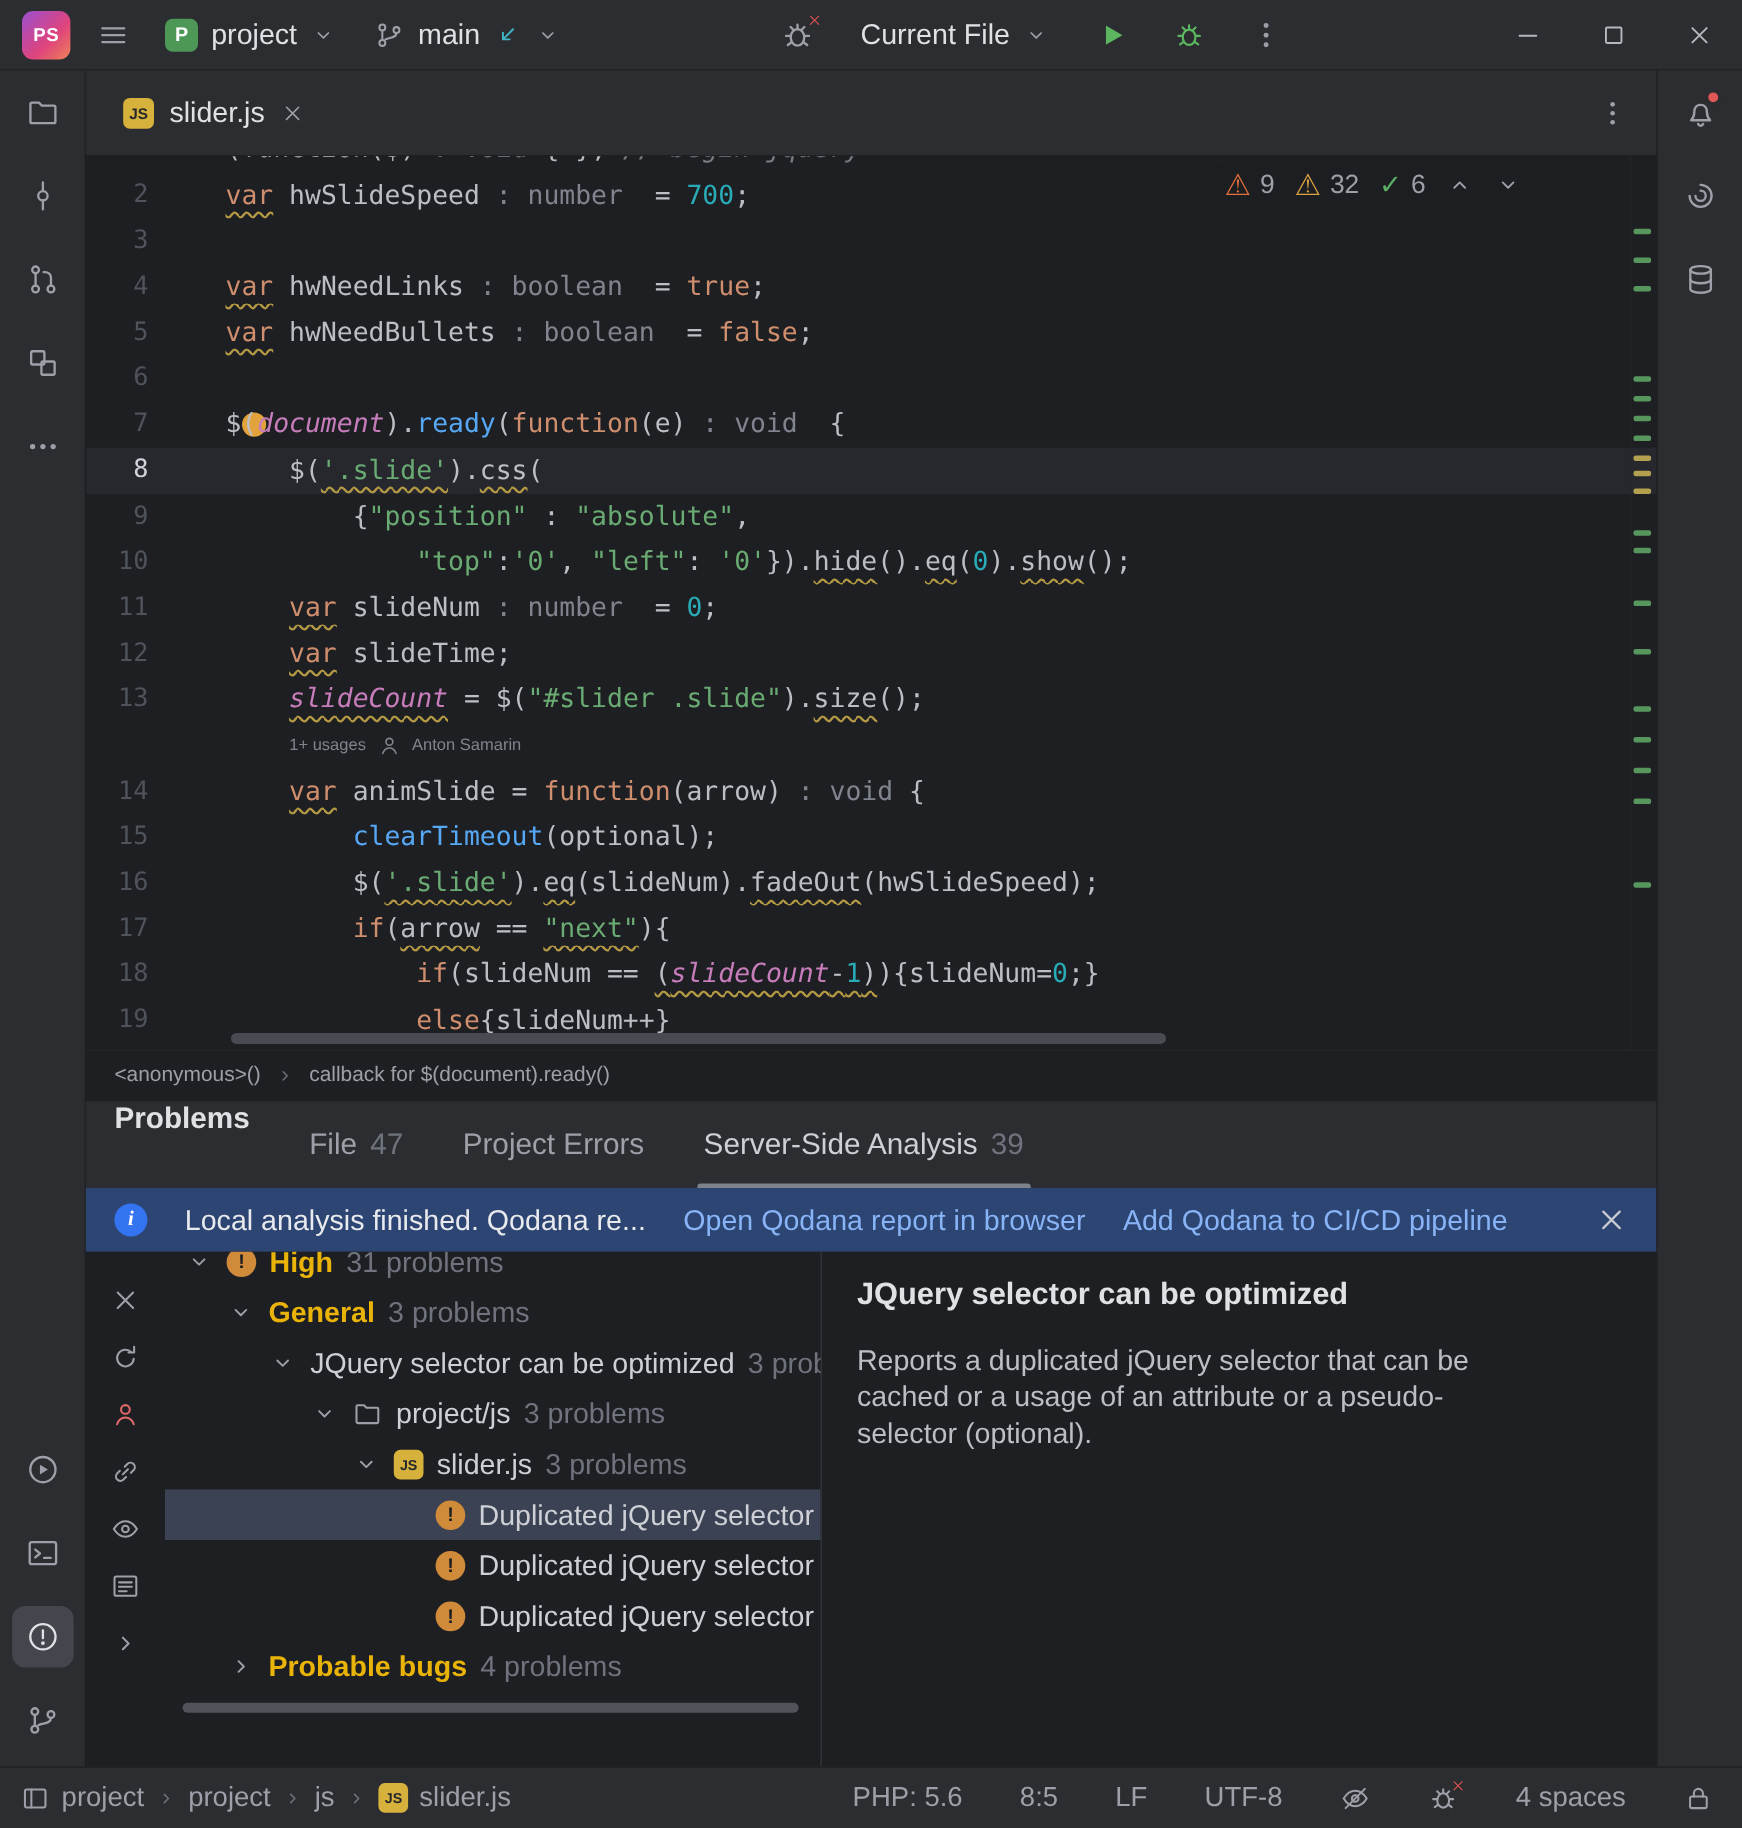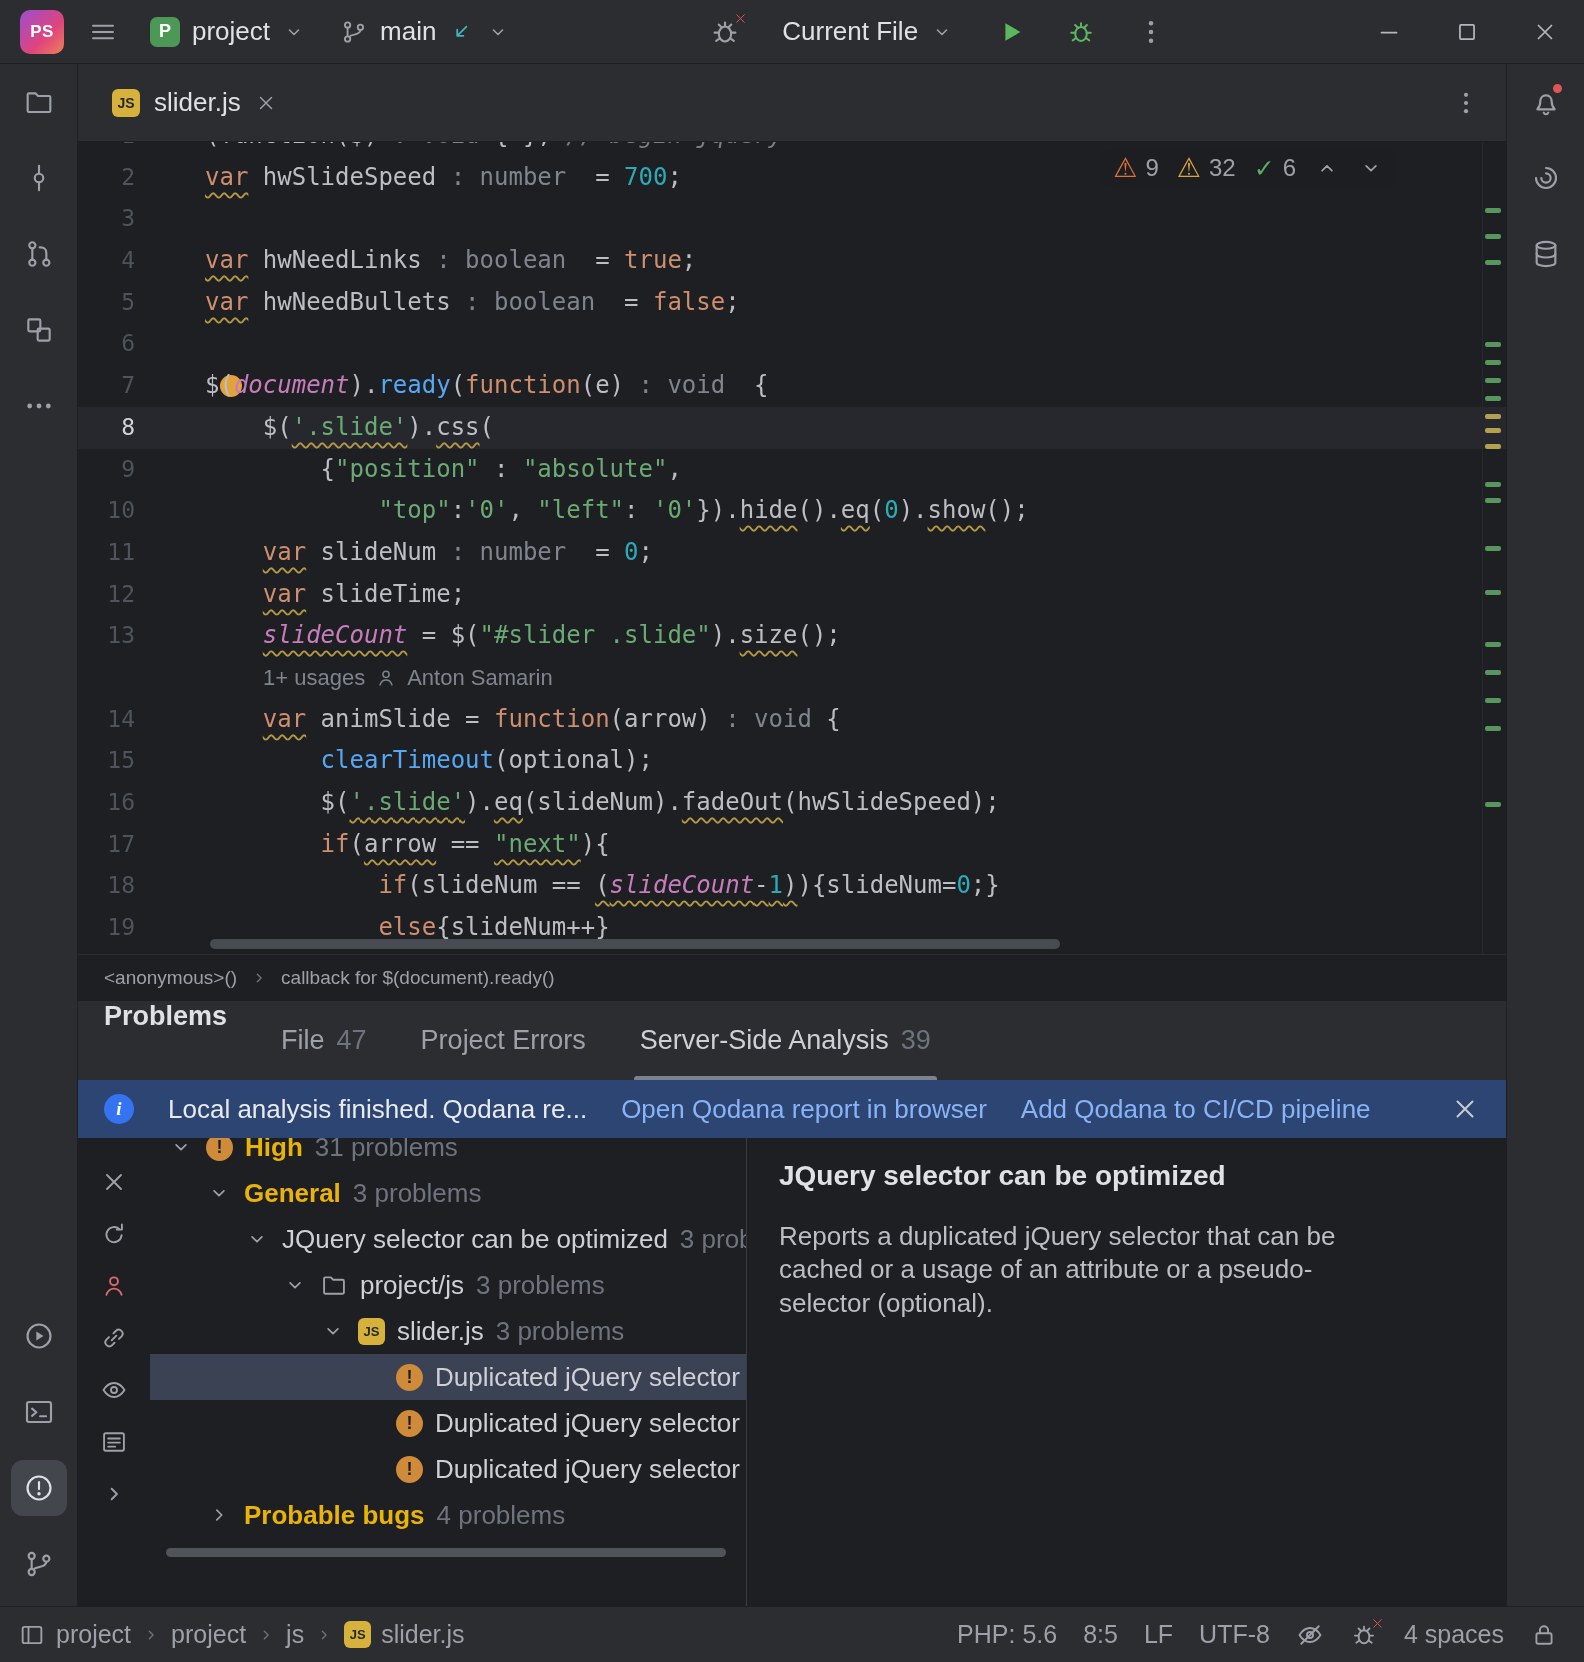--- a/index.html
+++ b/index.html
@@ -80,21 +80,21 @@
   .code-text { position:relative; z-index:1; }
   .kw { color:#cf8e6d; } .str { color:#6aab73; } .num { color:#2aacb8; }
   .hint { color:#7f848e; } .glob { color:#c77dbb; font-style:italic; }
   .fn { color:#56a8f5; } .cmt { color:#7a7e85; font-style:italic; }
   .sq, .kw.sq, .str.sq, .num.sq, .glob.sq, .fn.sq {
     text-decoration-line:underline; text-decoration-style:wavy; text-decoration-color:#b49944;
     text-decoration-thickness:1.6px; text-underline-offset:7px; text-decoration-skip-ink:none; }
   .bookmark-dot { position:absolute; left:142px; top:10px; width:22px; height:22px; border-radius:50%;
                   background:#e2a33c; z-index:0; }
   .inlay-row { display:flex; align-items:center; gap:10px; padding-left:58px; color:#7f848e;
-               font-family:"Liberation Sans",sans-serif; font-size:22px; }
+               font-family:"Liberation Sans",sans-serif; font-size:15px; }
   .person-ic { width:22px; height:22px; color:#7f848e; }
 
   .inspections { position:absolute; top:8px; right:110px; display:flex; align-items:center; gap:18px;
                  padding:4px 12px; border-radius:8px; background:rgba(30,31,34,.88);
                  font-size:24px; color:#9da0a8; z-index:3; cursor:pointer; }
   .insp { display:flex; align-items:center; gap:8px; }
   .warn-a { color:#e0703c; font-size:27px; line-height:1; }
   .warn-b { color:#d9a343; font-size:27px; line-height:1; }
   .ok-ic  { color:#5cad65; font-size:25px; line-height:1; }
   .insp-chev { width:26px; height:26px; color:#9da0a8; }
@@ -153,21 +153,21 @@
   .pw-detail { flex:1; min-width:0; padding:22px 32px; }
   .pw-detail h2 { font-size:28px; font-weight:700; color:#dfe1e5; margin-bottom:28px; }
   .pw-detail p { font-size:26px; line-height:1.28; color:#bcbec4; max-width:595px; }
 
   
   .statusbar { flex:none; height:56px; background:#2b2d30; border-top:1px solid #1e1f22;
                display:flex; align-items:center; padding:0 26px 0 18px; gap:10px;
                color:#9da0a8; font-size:25px; }
   .sb-ic { width:28px; height:28px; color:#9da0a8; }
   .sb-item { cursor:pointer; white-space:nowrap; }
-  .sb-right { margin-left:auto; display:flex; align-items:flex-end; gap:26px; }
+  .sb-right { margin-left:auto; display:flex; align-items:flex-end; gap:52px; }
   .sb-crumbs { display:flex; align-items:center; gap:10px; }
 </style>
 </head>
 <body>
 
 <div class="window">
 
   <header class="titlebar">
     <div class="app-logo">PS</div>
     <button class="tb-btn tb-icon-btn">

